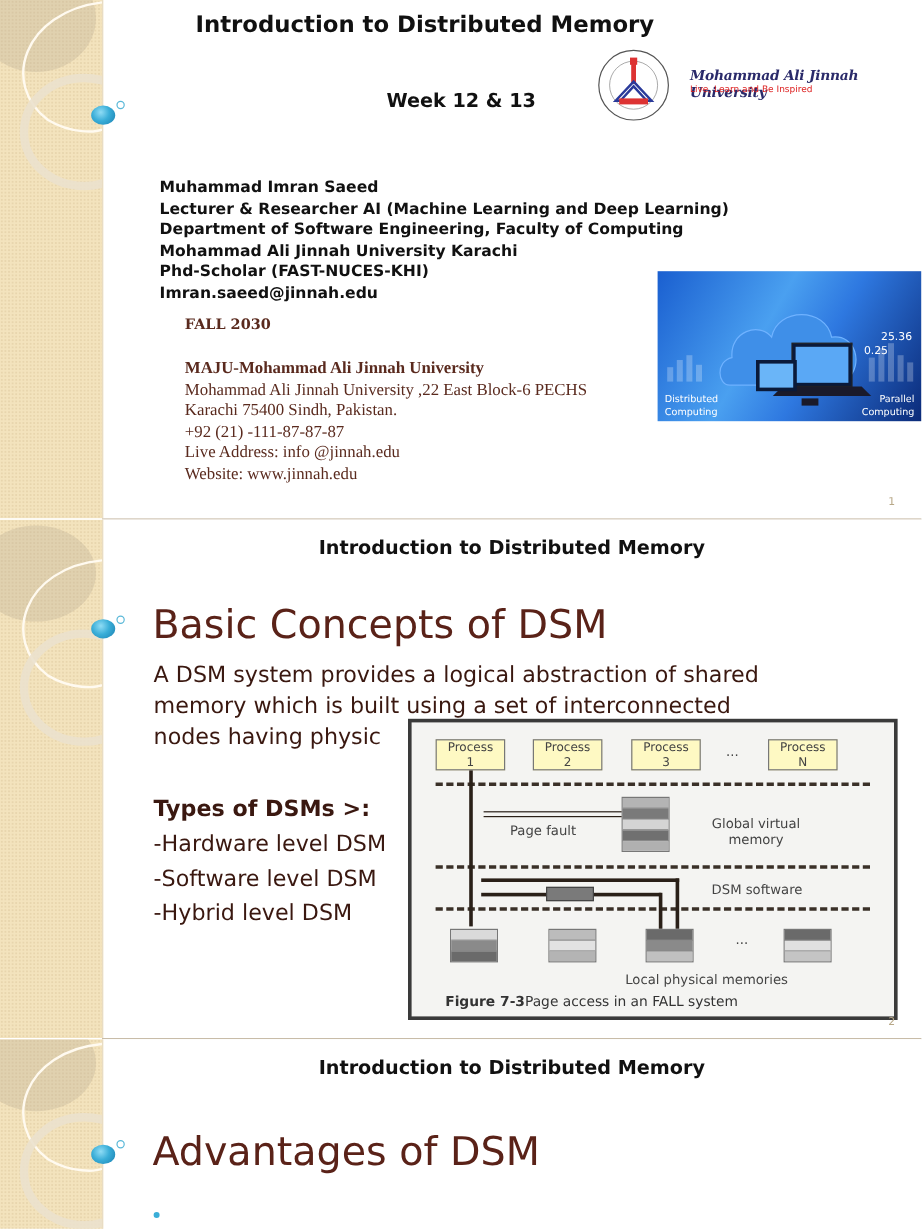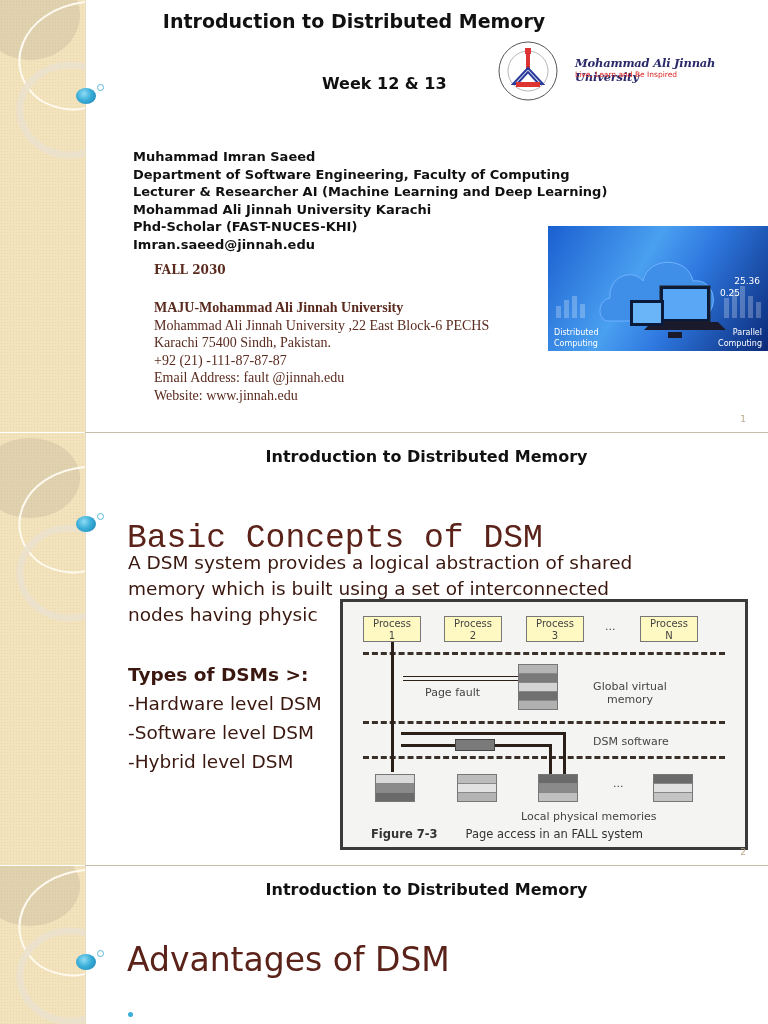--- a/index.html
+++ b/index.html
@@ -30,35 +30,35 @@
   .term { position:absolute; left:154px; top:263px; font-family:"DejaVu Serif", serif; font-weight:bold; font-size:12px; color:#5a2a1e; }
   .addr { position:absolute; left:154px; top:299px; font-family:"Liberation Serif", serif; font-size:14px; color:#5a2a1e; line-height:17.5px; }
   .addr .b { font-weight:bold; }
   .hero { position:absolute; left:548px; top:226px; width:220px; height:125px; overflow:hidden;
     background: linear-gradient(120deg, #1a5fd0 0%, #4aa0f0 40%, #2e78e0 60%, #0b2a78 100%); }
   .hero .cap { position:absolute; font-size:8px; color:#fff; line-height:11px; }
 
   
   .s2 .hdr { top:14px; font-size:16px; }
   .h-big { position:absolute; left:127px; font-size:33px; color:#5a2218; font-family:"DejaVu Sans", sans-serif; }
-  .s2 .h-big { top:87px;font-family:Liberation Mono, monospace; }
+  .s2 .h-big { top:68px; }
   .para { position:absolute; left:128px; top:117px; width:600px; font-size:18.5px; color:#3a1810; line-height:26px; }
   .types { position:absolute; left:128px; top:227px; font-size:18.5px; color:#3a1810; line-height:29px; }
   .types .tt { font-weight:bold; }
   .figure { position:absolute; left:340px; top:166px; width:402px; height:245px; background:#f4f4f2; border:3px solid #3a3a3a; }
   .proc { position:absolute; top:14px; width:58px; height:26px; background:#fef9c3; border:1px solid #777; font-size:10px; color:#444; text-align:center; line-height:12px; padding-top:1px; box-sizing:border-box; }
   .dash { position:absolute; left:20px; right:20px; height:0; border-top:3px dashed #3a3028; }
   .lbl { position:absolute; font-size:11px; color:#444; text-align:center; line-height:13px; }
   .mem { position:absolute; width:38px; border:1px solid #777; }
   .mem div { height:8px; border-bottom:1px solid #888; }
   .mem div:last-child { border-bottom:none; }
   .vline { position:absolute; width:3px; background:#2a2018; }
   .hline { position:absolute; height:3px; background:#2a2018; }
   .figcap { position:absolute; left:28px; bottom:6px; font-size:11.5px; color:#333; }
-  .figcap b { margin-right:28px; }
+  .figcap b { margin-right:0; }
 
   
   .s3 .hdr { top:14px; font-size:16px; }
   .s3 .h-big { top:74px; }
   .bullet { position:absolute; left:128px; top:134px; font-size:22px; color:#3a1810; }
   .bullet .dot { display:inline-block; width:5px; height:5px; border-radius:50%; background:#3aaed8; margin-right:20px; vertical-align:middle; }
 </style>
 </head>
 <body>
 
@@ -83,35 +83,35 @@
     <rect x="30" y="8" width="6" height="6" fill="#d33"></rect>
     <path d="M18 44 L33 28 L48 44 Z" fill="none" stroke="#2a3a9a" stroke-width="2"></path>
     <path d="M22 44 L33 32 L44 44 Z" fill="none" stroke="#2a3a9a" stroke-width="2"></path>
     <rect x="21" y="42" width="24" height="5" fill="#d33"></rect>
   </svg>
   <div class="uni-name">Mohammad Ali Jinnah University</div>
   <div class="uni-motto">Live, Learn and Be Inspired</div>
 
   <div class="author">
     <div>Muhammad  Imran Saeed</div>
+    <div>Lecturer &amp; Researcher AI (Machine Learning and Deep Learning)</div>
     <div>Department of Software Engineering, Faculty of  Computing</div>
-    <div>Lecturer &amp; Researcher AI (Machine Learning and Deep Learning)</div>
     <div>Mohammad Ali Jinnah University Karachi</div>
     <div>Phd-Scholar (FAST-NUCES-KHI)</div>
     <div>Imran.saeed@jinnah.edu</div>
   </div>
 
   <div class="term">FALL 2030</div>
 
   <div class="addr">
     <div class="b">MAJU-Mohammad Ali Jinnah University</div>
     <div>Mohammad Ali Jinnah University ,22 East Block-6 PECHS</div>
     <div>Karachi 75400 Sindh, Pakistan.</div>
     <div>+92 (21) -111-87-87-87</div>
-    <div>Email Address: fault @jinnah.edu</div>
+    <div>Live Address: info @jinnah.edu</div>
     <div>Website: www.jinnah.edu</div>
   </div>
 
   <div class="hero">
     <svg width="220" height="125" style="position:absolute;left:0;top:0">
       <g fill="rgba(255,255,255,0.25)">
         <rect x="8" y="80" width="5" height="12"></rect>
           <rect x="16" y="74" width="5" height="18"></rect>
         <rect x="24" y="70" width="5" height="22"></rect>
           <rect x="32" y="78" width="5" height="14"></rect>

